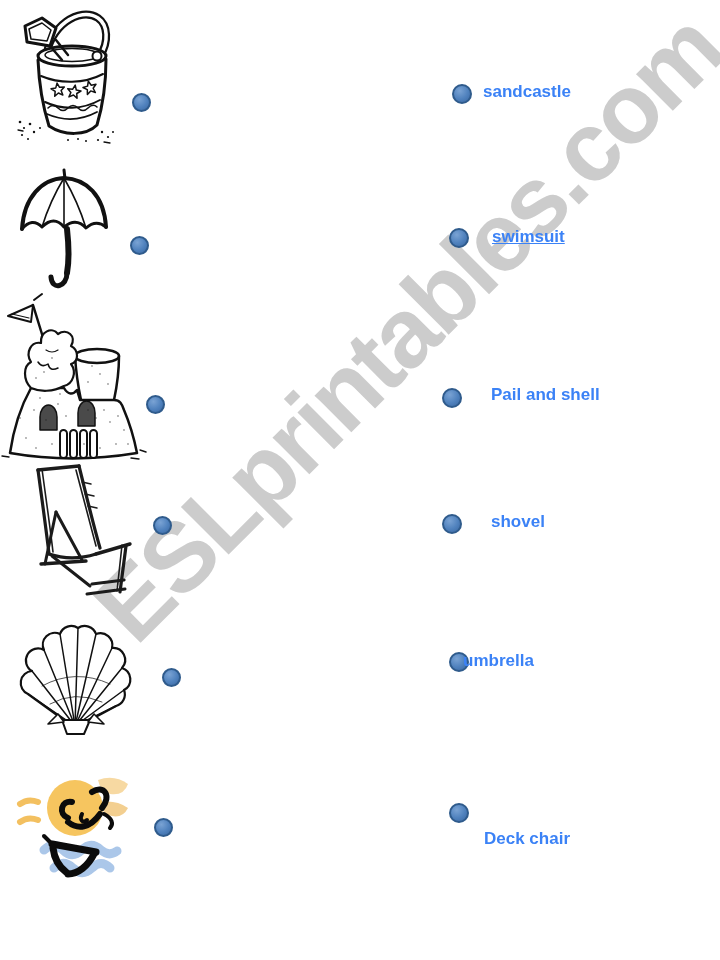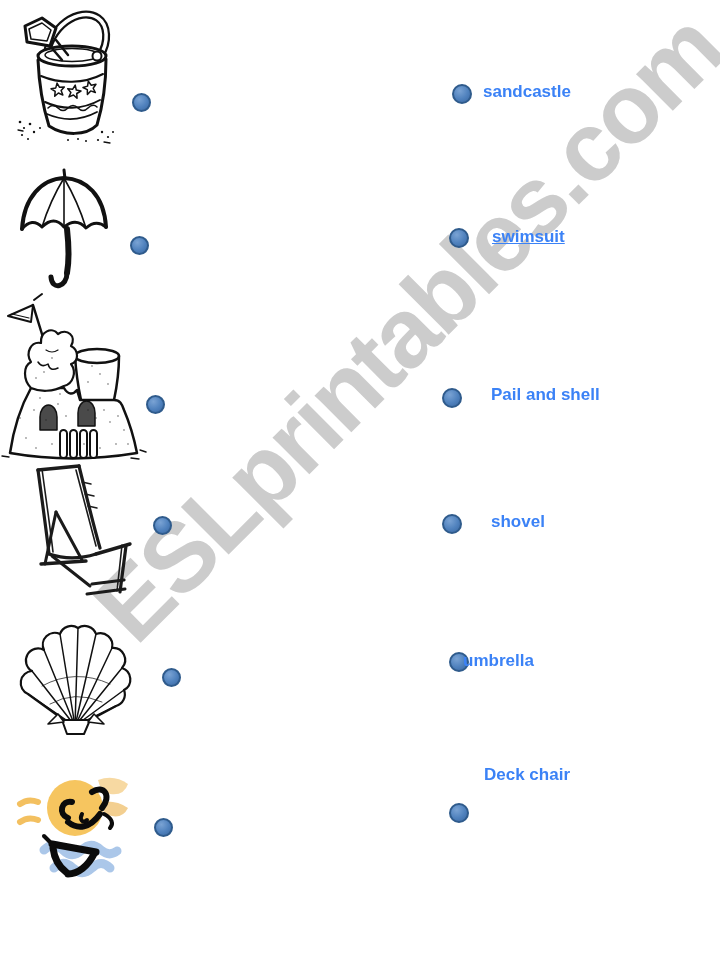--- a/index.html
+++ b/index.html
@@ -227,15 +227,15 @@
   <span class="dot right" style="left:442px; top:388px;"></span>
   <span class="word" style="left:491px; top:384px;">Pail and shell</span>
 
   <span class="dot right" style="left:442px; top:514px;"></span>
   <span class="word" style="left:491px; top:511px;">shovel</span>
 
   <span class="dot right" style="left:449px; top:652px;"></span>
   <span class="word" style="left:463px; top:650px;">umbrella</span>
 
   <span class="dot right" style="left:449px; top:803px;"></span>
-  <span class="word" style="left:484px; top:764px;text-align:center;">Deck chair</span>
+  <span class="word" style="left:484px; top:828px;text-align:center;">Deck chair</span>
 
 </div>
 
 </body></html>

